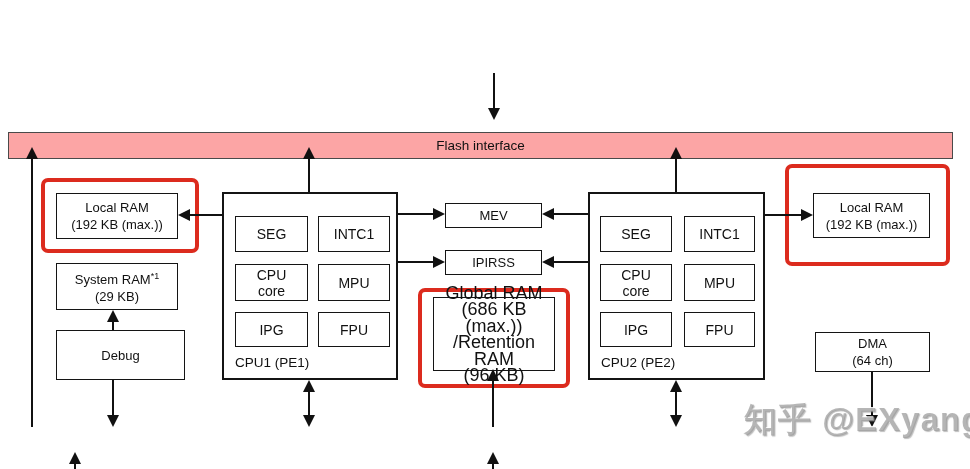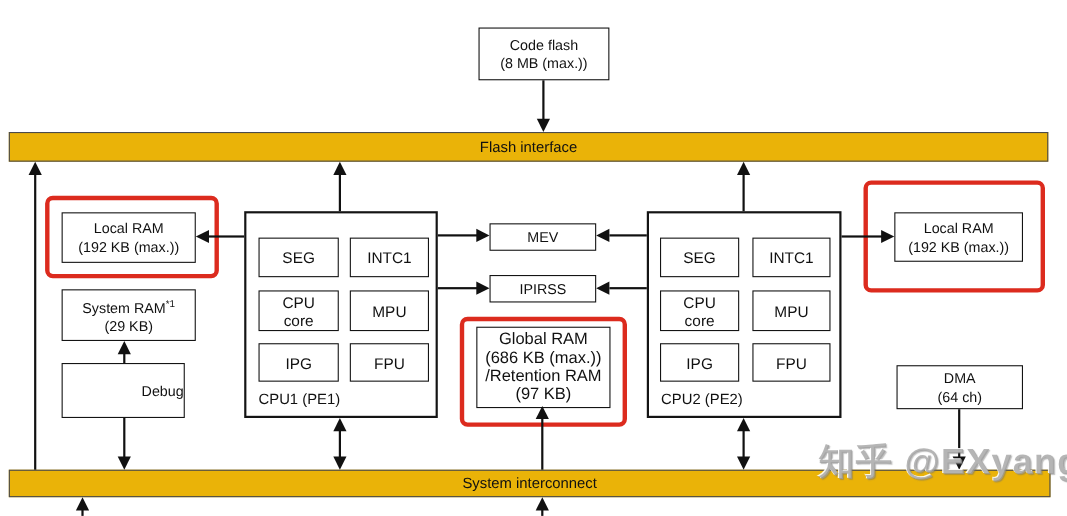--- a/index.html
+++ b/index.html
@@ -7,23 +7,23 @@
   #canvas {
     position:relative; width:970px; height:469px;
     background:#ffffff; overflow:hidden; color:#111;
   }
   .box {
     position:absolute; background:#fff; border:1.6px solid #141414;
     display:flex; flex-direction:column; align-items:center; justify-content:center;
     text-align:center; font-size:13px; line-height:17px; color:#111;
   }
   .bar {
-    position:absolute; background:#eab308; border:1.5px solid #4a4a4a;
+    position:absolute; background:#fca5a5; border:1.5px solid #4a4a4a;
     display:flex; align-items:center; justify-content:center;
-    font-size:13.5px; color:#111;
+    font-size:13.5px; color:#111;margin-top:12px;
   }
   .redbox {
     position:absolute; border:4px solid #dc2b1e; border-radius:7px; background:transparent;
   }
   .cpu { position:absolute; background:#fff; border:2px solid #141414; }
   .cpu .sub {
     position:absolute; background:#fff; border:1.6px solid #141414;
     display:flex; flex-direction:column; align-items:center; justify-content:center;
     text-align:center; font-size:14px; line-height:16px;
   }
@@ -42,45 +42,38 @@
     color:rgba(158,158,158,0.75);
     text-shadow:-1px -1px 0 rgba(255,255,255,0.9), 1px 1px 1px rgba(110,110,110,0.45);
     white-space:nowrap;
   }
 </style>
 </head>
 <body>
 
 <div id="canvas">
 
-  <div class="box" style="left:435px; top:25px; width:119px; height:48px;">
-    <span>Code flash</span>
-    <span>(8 MB (max.))</span>
-  </div>
 
   <div class="bar" style="left:8px; top:120px; width:945px; height:27px;">
     <span>Flash interface</span>
   </div>
 
-  <div class="bar" style="left:8px; top:427px; width:947px; height:25px;">
-    <span>System interconnect</span>
-  </div>
 
   <div class="redbox" style="left:41px; top:178px; width:158px; height:75px;"></div>
   <div class="box" style="left:56px; top:193px; width:122px; height:46px;">
     <span>Local RAM</span>
     <span>(192 KB (max.))</span>
   </div>
 
   <div class="box" style="left:56px; top:263px; width:122px; height:47px;">
     <span><span>System RAM</span><sup>*1</sup></span>
     <span>(29 KB)</span>
   </div>
 
-  <div class="box" style="left:56px; top:330px; width:112px; height:50px;align-items:flex-end;">
+  <div class="box" style="left:56px; top:330px; width:129px; height:50px;">
     <span>Debug</span>
   </div>
 
   <div class="cpu" style="left:222px; top:192px; width:176px; height:188px;">
     <div class="sub" style="left:11px; top:22px; width:73px; height:36px;">
         <span>SEG</span>
       </div>
     <div class="sub" style="left:94px; top:22px; width:72px; height:36px;">
         <span>INTC1</span>
       </div>
@@ -101,25 +94,25 @@
   </div>
 
   <div class="box" style="left:445px; top:250px; width:97px; height:25px;">
     <span>IPIRSS</span>
   </div>
   <div class="box" style="left:445px; top:203px; width:97px; height:25px;">
     <span>MEV</span>
   </div>
 
   <div class="redbox" style="left:418px; top:288px; width:152px; height:100px;"></div>
-  <div class="box" style="left:433px; top:297px; width:122px; height:74px; font-size:15px; line-height:16.5px;">
+  <div class="box" style="left:433px; top:297px; width:122px; height:74px; font-size:18px; line-height:16.5px;">
     <span>Global RAM</span>
     <span>(686 KB (max.))</span>
     <span>/Retention RAM</span>
-    <span>(97 KB)</span>
+    <span>(96 KB)</span>
   </div>
 
   <div class="cpu" style="left:588px; top:192px; width:177px; height:188px;">
     <div class="sub" style="left:10px; top:22px; width:72px; height:36px;">
         <span>SEG</span>
       </div>
     <div class="sub" style="left:94px; top:22px; width:71px; height:36px;">
         <span>INTC1</span>
       </div>
     <div class="sub" style="left:10px; top:70px; width:72px; height:37px;">

